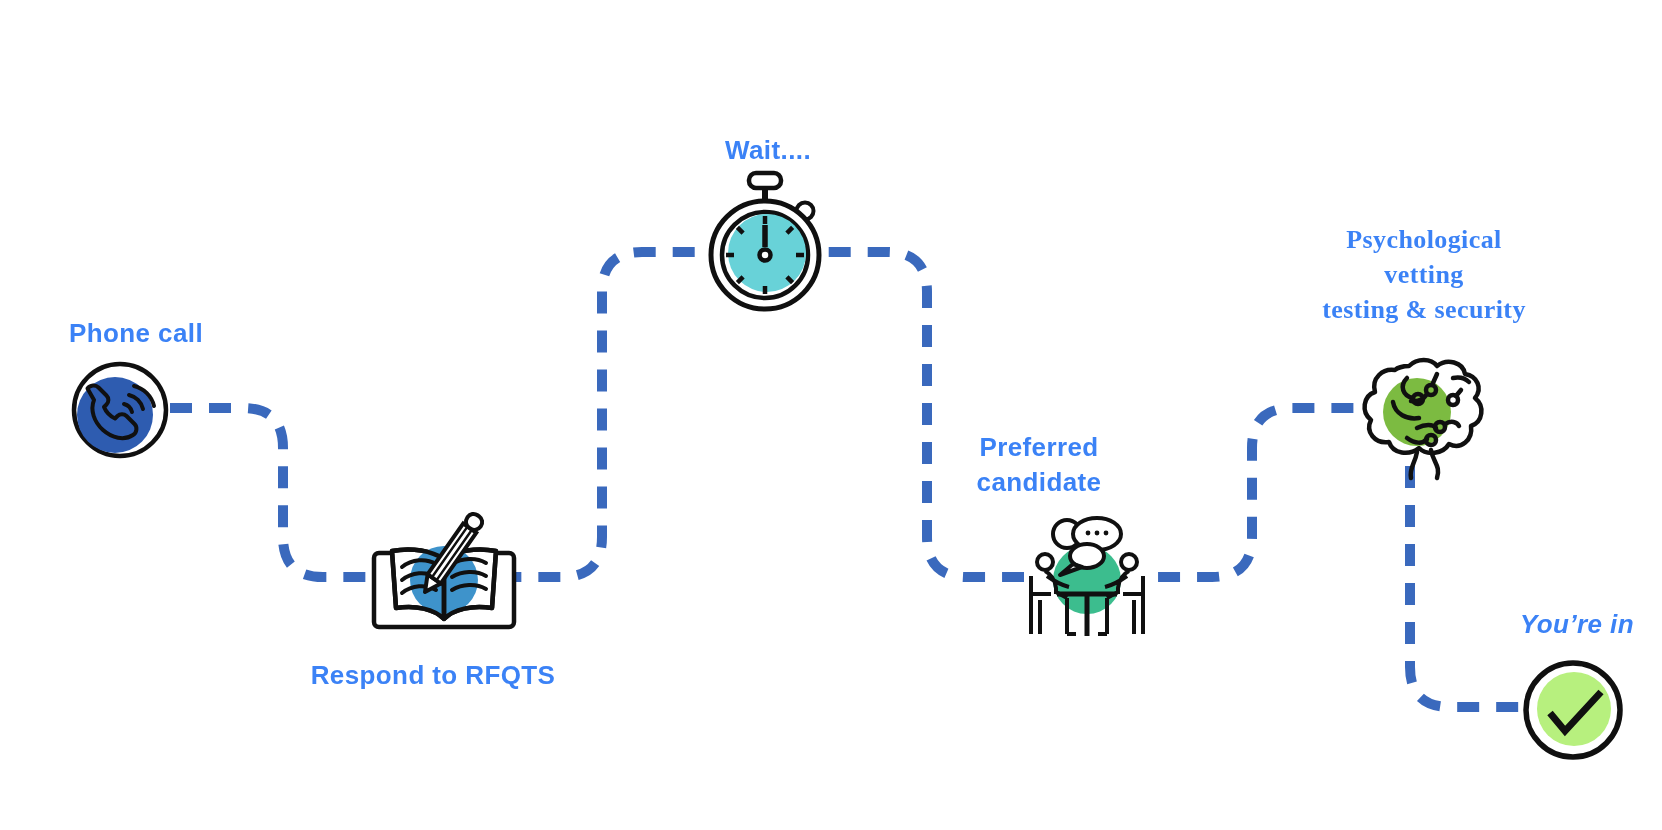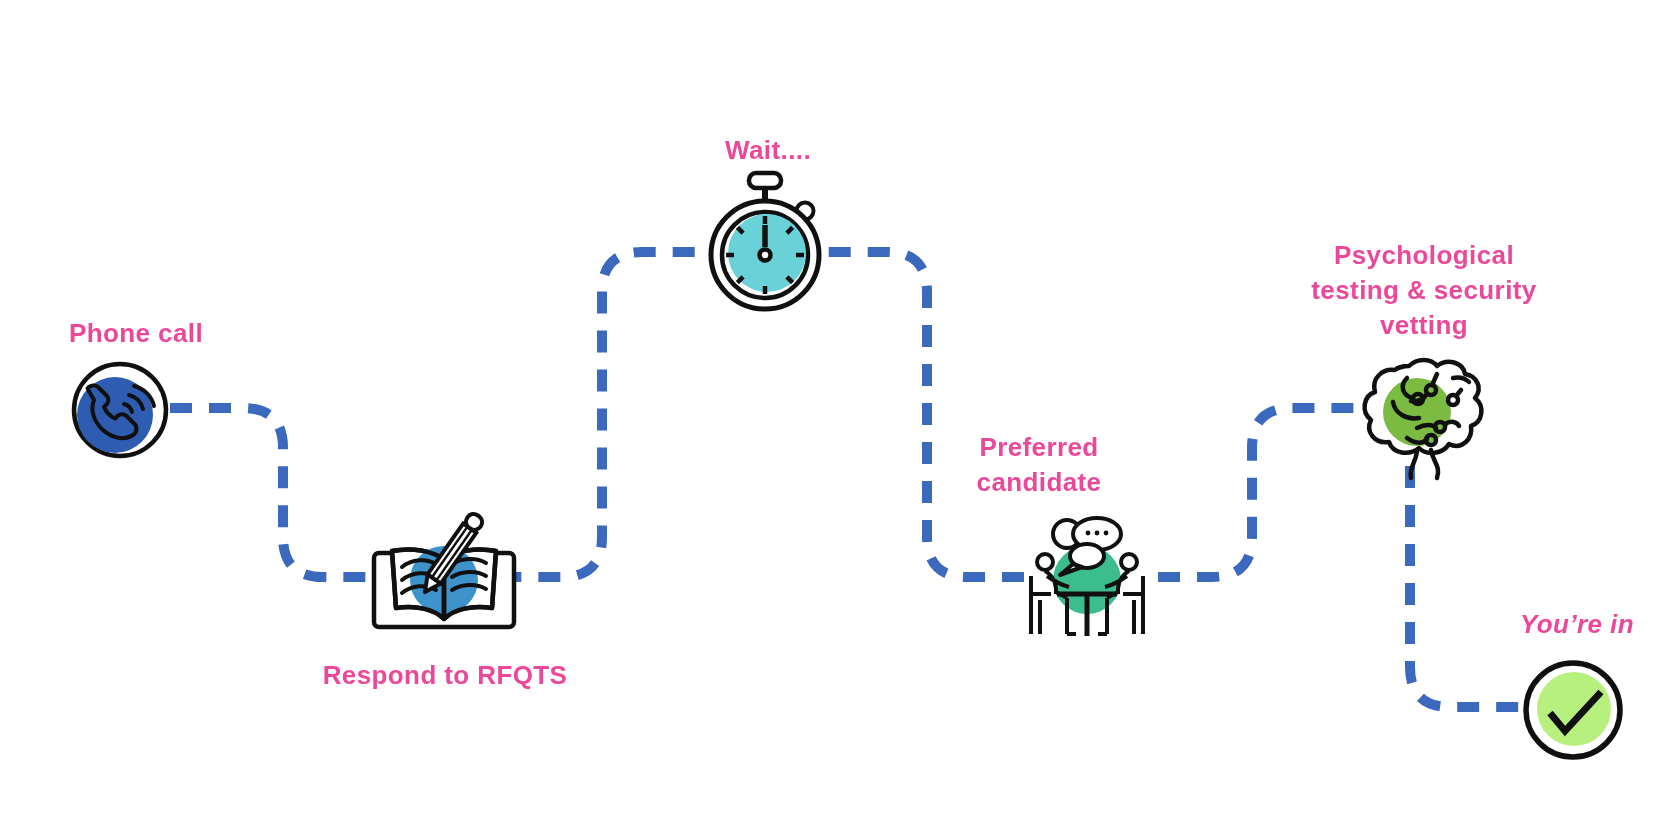--- a/index.html
+++ b/index.html
@@ -12,21 +12,21 @@
   }
   .canvas svg{position:absolute;left:0;top:0;}
   .step-label{
     position:absolute;
     transform:translateX(-50%);
     text-align:center;
     font-weight:700;
     font-size:26px;
     line-height:35px;
     letter-spacing:0.4px;
-    color:#ec4899;
+    color:#3b82f6;
     white-space:nowrap;
   }
 </style>
 </head>
 <body>
 
 <div class="canvas">
 
   <svg width="1662" height="830" viewBox="0 0 1662 830">
 
@@ -118,30 +118,30 @@
 
     <g transform="translate(1573,710)">
       <circle r="47" fill="#ffffff" stroke="#101010" stroke-width="5.5"></circle>
       <circle cx="1" cy="-1" r="37" fill="#b7f07e"></circle>
       <path d="M -23,3 L -8,21 L 28,-18" fill="none" stroke="#101010" stroke-width="7"></path>
     </g>
   </svg>
 
   <div class="step-label" style="left:136px;top:316px;">Phone call</div>
 
-  <div class="step-label" style="left:445px;top:658px;">Respond to RFQTS</div>
+  <div class="step-label" style="left:433px;top:658px;">Respond to RFQTS</div>
 
   <div class="step-label" style="left:768px;top:133px;">Wait....</div>
 
   <div class="step-label" style="left:1039px;top:430px;">
     <div>Preferred</div>
     <div>candidate</div>
   </div>
 
-  <div class="step-label" style="left:1424px;top:238px;">
+  <div class="step-label" style="left:1424px;top:222px;font-family:Liberation Serif, serif;">
     <div>Psychological</div>
+    <div>vetting</div>
     <div>testing &amp; security</div>
-    <div>vetting</div>
   </div>
 
   <div class="step-label" style="left:1577px;top:607px;font-style:italic;">You’re in</div>
 
 </div>
 
 </body></html>

